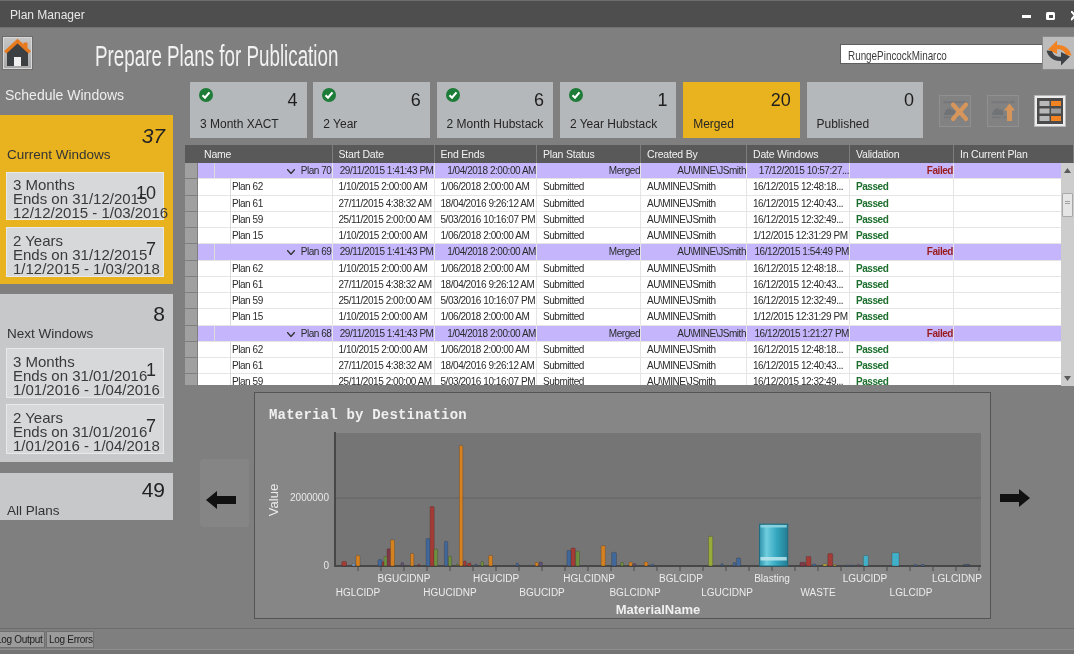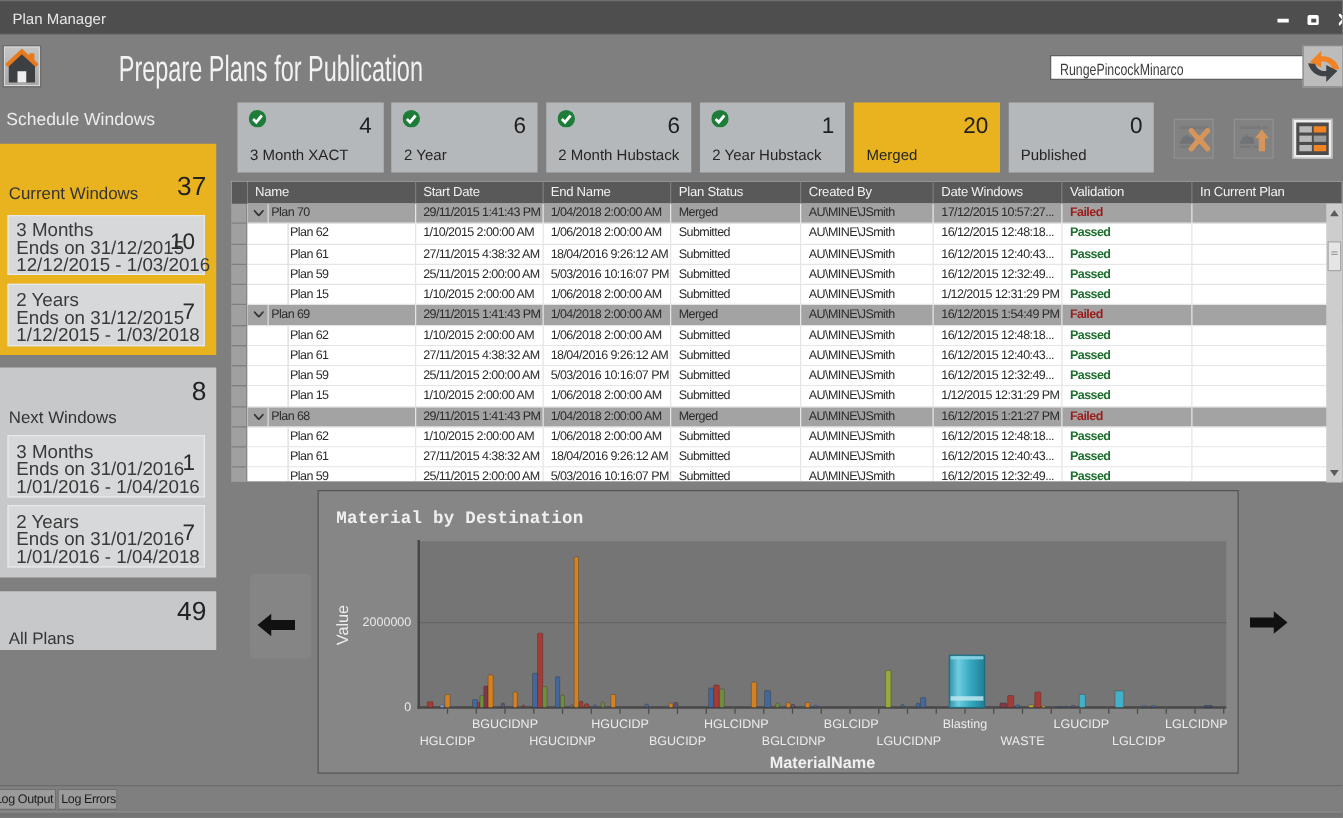--- a/index.html
+++ b/index.html
@@ -42,21 +42,21 @@
 
 
 #grid { left:185px; top:145px; width:889px; height:240px; background:#fff; overflow:hidden; }
 #gridhead { position:absolute; left:13px; top:0; width:876px; height:18px; background:#595959; display:flex; }
 #gridhead .hc { height:18px; line-height:18px; font-size:10.5px; letter-spacing:-0.2px; color:#f2f2f2; padding-left:6px; border-right:1px solid #7d7d7d; flex:none; overflow:hidden; }
 #indic { position:absolute; left:0; top:0; width:13px; height:240px; background:#595959; padding-top:18px; }
 #indic .ic { width:13px; height:16.25px; background:#a0a0a0; border-bottom:1px solid #7f7f7f; border-right:1px solid #7f7f7f; }
 #rows { position:absolute; left:13px; top:18px; width:876px; height:222px; overflow:hidden; background:#fff; }
 .row { position:relative; width:876px; height:16.25px; display:flex; border-bottom:1px solid #e5e5e5; background:#fff; }
 .row .vl { position:absolute; top:0; width:1px; height:16.25px; background:#dcdcdc; }
-.row.parent { background:#a3a3a3; }
+.row.parent { background:#c4b5fd;text-align:right; }
 .row .c { flex:none; height:16.25px; line-height:15.5px; font-size:10px; letter-spacing:-0.45px; color:#2b2b2b; padding-left:6px; border-right:1px solid #e5e5e5; overflow:hidden; white-space:nowrap; }
 .row .c.failed { color:#9b1b1b; font-weight:bold; }
 .row .c.passed { color:#1c6e2d; font-weight:bold; }
 
 
 #vscroll { left:1061px; top:163px; width:13px; height:223px; background:#cdcdcd; }
 
 
 #chartpanel { left:254px; top:392px; width:737px; height:227px; background:#868686; border:1px solid #545454; }
 #charttitle { left:14px; top:14px; font-size:14px; font-weight:bold; color:#f0f0f0; letter-spacing:.2px;font-family:Liberation Mono, monospace; }
@@ -96,21 +96,21 @@
 <div class="abs" id="syncbtn">
 <svg width="32" height="32" viewBox="0 0 32 32">
 <path d="M5 12.5 L14 3.5 L14 8 C21.5 7.5 27 12 28.5 18.5 L23 18 C21.5 13.5 18 11.8 14 12.2 L14 17 Z" fill="#f28322"></path>
 <path d="M27 19.5 L18 28.5 L18 24 C10.5 24.5 5 20 3.5 13.5 L9 14 C10.5 18.5 14 20.2 18 19.8 L18 15 Z" fill="#3f4347"></path>
 </svg>
 </div>
 
 <div class="abs" id="schedlbl">Schedule Windows</div>
 
 <div class="card" id="card-current">
-  <div class="num" style="top:23px;">37</div>
+  <div class="num" style="top:9px;font-style:italic;">37</div>
   <div class="cap" style="top:32px;">Current Windows</div>
   <div class="subcard" style="top:57px;height:48px;">
     <div class="l" style="top:3px;">3 Months</div>
     <div class="l" style="top:17px;">Ends on 31/12/2015</div>
     <div class="l" style="top:31px;">12/12/2015 - 1/03/2016</div>
     <div class="n" style="top:10px;">10</div>
   </div>
   <div class="subcard" style="top:112px;height:50px;">
     <div class="l" style="top:4px;">2 Years</div>
     <div class="l" style="top:18px;">Ends on 31/12/2015</div>
@@ -222,21 +222,21 @@
       <div class="ic"></div>
       <div class="ic"></div>
       <div class="ic"></div>
       <div class="ic"></div>
       <div class="ic"></div>
       <div class="ic"></div>
     </div>
     <div id="gridhead">
       <div class="hc" style="width:134.5px;">Name</div>
       <div class="hc" style="width:102px;">Start Date</div>
-      <div class="hc" style="width:102.5px;">End Name</div>
+      <div class="hc" style="width:102.5px;">End Ends</div>
       <div class="hc" style="width:104px;">Plan Status</div>
       <div class="hc" style="width:106px;">Created By</div>
       <div class="hc" style="width:103px;">Date Windows</div>
       <div class="hc" style="width:104px;">Validation</div>
       <div class="hc" style="width:120px;">In Current Plan</div>
     </div>
     <div id="rows">
       <div class="row parent">
         <div class="vl" style="left:15.5px;"></div>
         <div class="c " style="width:134.5px;padding-left:5px;"><svg width="8" height="5" style="margin-right:6px;">

